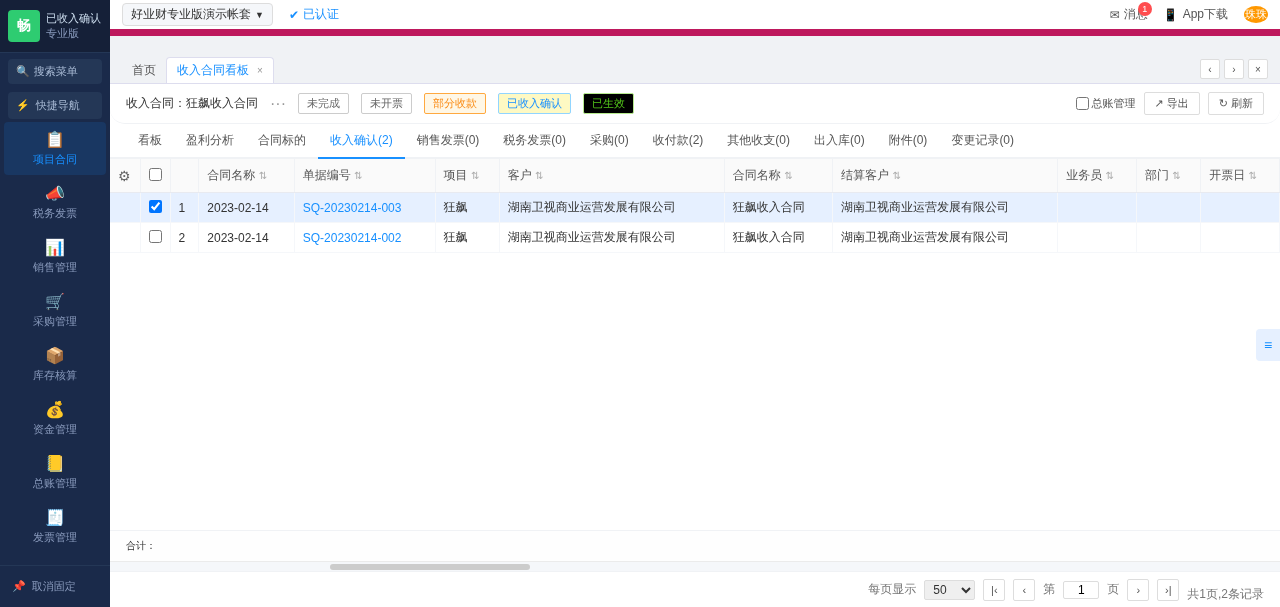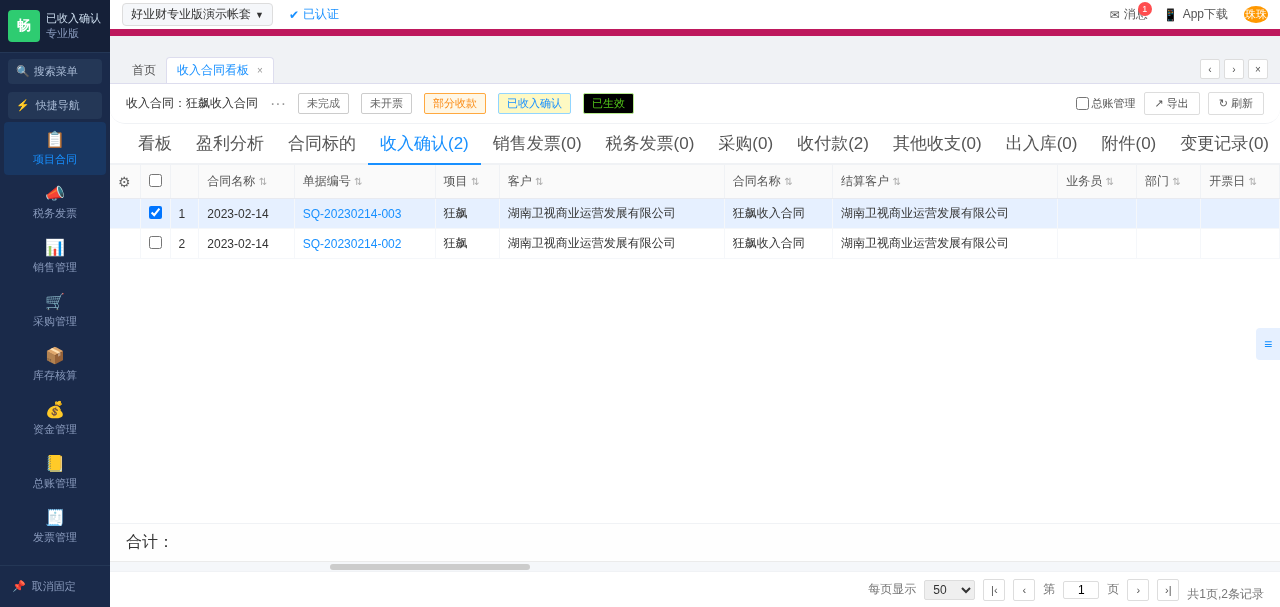--- a/index.html
+++ b/index.html
@@ -50,37 +50,37 @@
     .status-btn { padding: 2px 8px; border: 1px solid #ccc; border-radius: 2px; font-size: 11px; color: #666; cursor: pointer; background: white; }
     .status-btn.active-orange { background: #fff7e6; border-color: #ffa940; color: #fa8c16; }
     .status-btn.active-blue { background: #fef9c3; border-color: #91d5ff; color: #1890ff; }
     .status-btn.active-green { background: #000000; border-color: #b7eb8f; color: #52c41a; }
     .more-btn { color: #999; cursor: pointer; font-size: 16px; }
     .header-actions { margin-left: auto; display: flex; align-items: center; gap: 8px; }
     .action-btn { padding: 3px 10px; border: 1px solid #ddd; border-radius: 2px; font-size: 11px; color: #555; cursor: pointer; background: white; display: flex; align-items: center; gap: 3px; }
 
     
     .sub-tabs { display: flex; border-bottom: 2px solid #f0f2f5; padding: 0 16px; flex-shrink: 0; background: white; }
-    .sub-tab { padding: 8px 12px; font-size: 17px; color: #555; cursor: pointer; border-bottom: 2px solid transparent; margin-bottom: -2px; white-space: nowrap; }
+    .sub-tab { padding: 8px 12px; font-size: 12px; color: #555; cursor: pointer; border-bottom: 2px solid transparent; margin-bottom: -2px; white-space: nowrap; }
     .sub-tab.active { color: #1890ff; border-bottom: 2px solid #1890ff; }
 
     
     .table-area { flex: 1; overflow: auto; position: relative; }
     .data-table { width: 100%; border-collapse: collapse; font-size: 12px; }
     .data-table th { background: #fafafa; border-bottom: 1px solid #e8eaf0; padding: 8px 8px; text-align: left; color: #555; font-weight: normal; white-space: nowrap; position: sticky; top: 0; z-index: 2; border-right: 1px solid #f0f2f5; }
     .data-table td { padding: 6px 8px; border-bottom: 1px solid #f5f7fa; color: #333; white-space: nowrap; border-right: 1px solid #f5f7fa; }
     .data-table tr.selected td { background: #e6f0ff; }
     .th-icon { color: #aaa; font-size: 10px; cursor: pointer; }
     .link-text { color: #1890ff; cursor: pointer; text-decoration: none; }
     .row-num { color: #999; }
     .gear-icon { font-size: 14px; color: #666; cursor: pointer; }
     .checkbox-col { width: 30px; text-align: center; }
 
     
-    .summary-row { padding: 8px 16px; border-top: 1px solid #f0f2f5; background: #fefefe; font-size: 16px; color: #333; flex-shrink: 0; }
+    .summary-row { padding: 8px 16px; border-top: 1px solid #f0f2f5; background: #fefefe; font-size: 10px; color: #333; flex-shrink: 0; }
 
     
     .pagination { height: 36px; border-top: 1px solid #f0f2f5; display: flex; align-items: center; justify-content: flex-end; padding: 0 16px; gap: 8px; flex-shrink: 0; font-size: 12px; color: #555; }
     .page-label { color: #777; }
     .page-select { border: 1px solid #ddd; border-radius: 2px; padding: 1px 4px; font-size: 12px; color: #333; }
     .page-btn { width: 22px; height: 22px; border: 1px solid #ddd; border-radius: 2px; background: white; cursor: pointer; display: flex; align-items: center; justify-content: center; font-size: 11px; color: #555; }
     .page-input { width: 36px; border: 1px solid #ddd; border-radius: 2px; text-align: center; padding: 1px 4px; font-size: 12px; }
     .page-total { color: #777; margin-top: 9px; }
 
     

